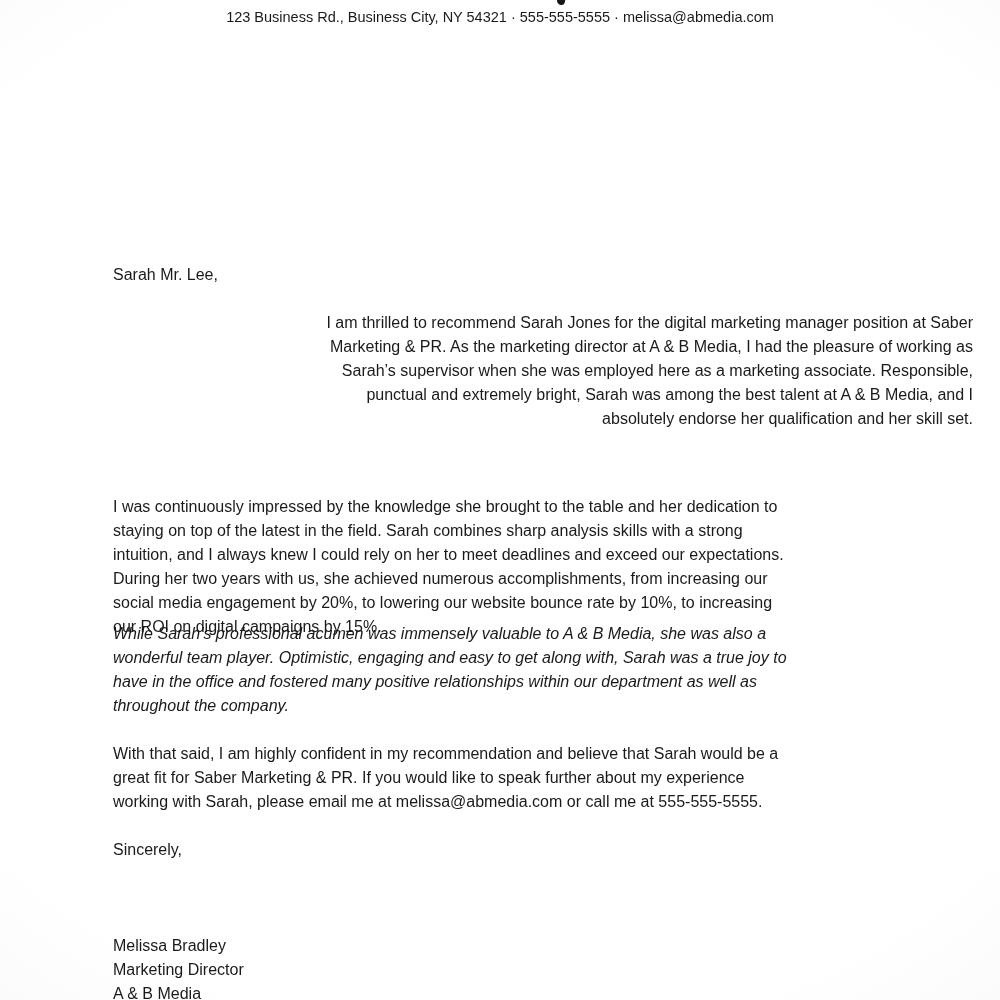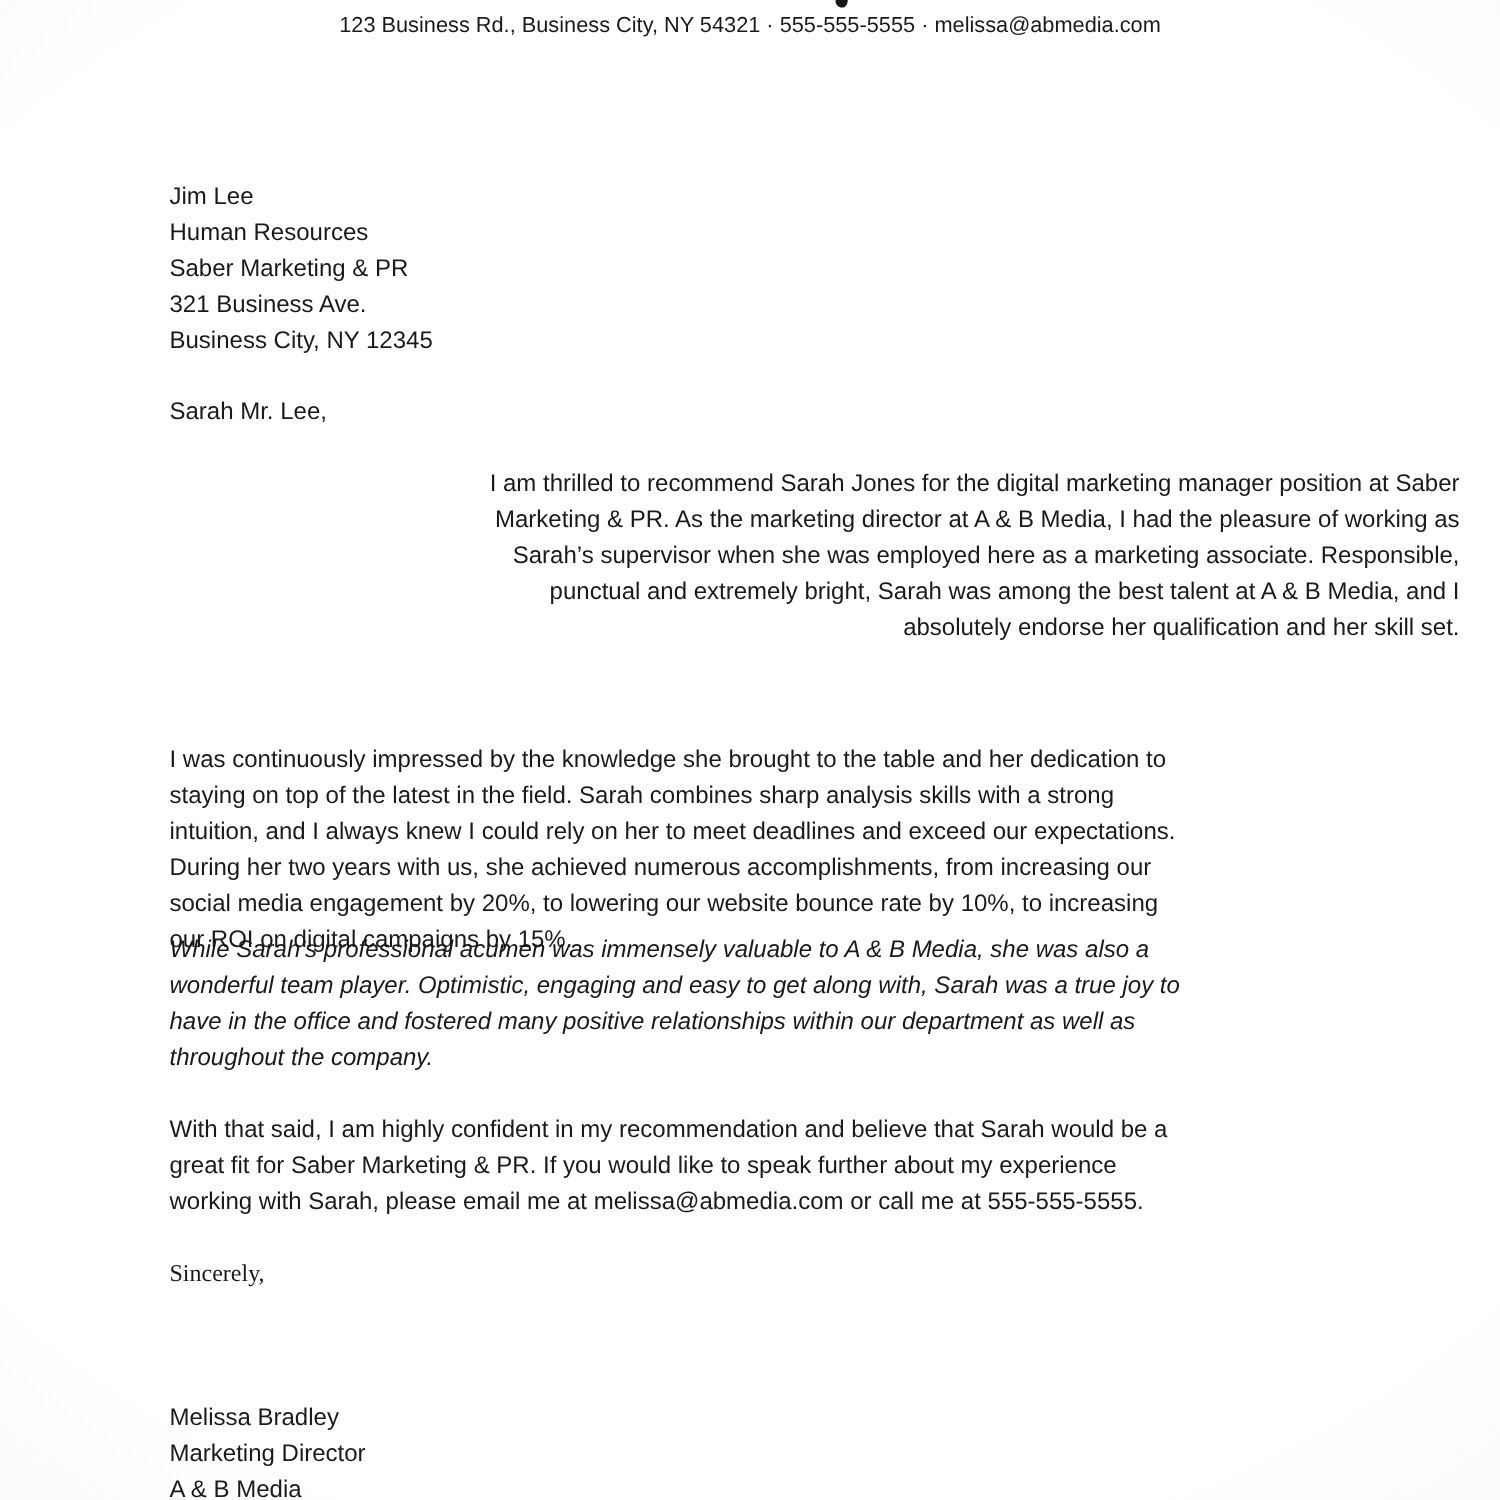--- a/index.html
+++ b/index.html
@@ -51,38 +51,33 @@
     white-space: pre-line;
     width: 860px;
   }
   .date        { top: 72px;  }
   .recipient   { top: 120px; }
   .salutation  { top: 263px; }
   .para-1      { top: 311px; text-align: right; }
   .para-2      { top: 455px; margin-top: 40px; }
   .para-3      { top: 622px; font-style: italic; }
   .para-4      { top: 742px; }
-  .closing     { top: 838px; font-family: Liberation Serif, serif; }
+  .closing     { top: 838px; }
   .signature   { top: 910px; }
 </style>
 </head>
 <body>
 
 <div class="page">
 
   <div class="cropped-fragment"></div>
 
   <div class="header-contact">123 Business Rd., Business City, NY 54321 · 555-555-5555 · melissa@abmedia.com</div>
 
 
-  <div class="block recipient">Jim Lee
-Human Resources
-Saber Marketing &amp; PR
-321 Business Ave.
-Business City, NY 12345</div>
 
   <div class="block salutation">Sarah Mr. Lee,</div>
 
   <div class="block para-1">I am thrilled to recommend Sarah Jones for the digital marketing manager position at Saber
 Marketing &amp; PR. As the marketing director at A &amp; B Media, I had the pleasure of working as
 Sarah’s supervisor when she was employed here as a marketing associate. Responsible,
 punctual and extremely bright, Sarah was among the best talent at A &amp; B Media, and I
 absolutely endorse her qualification and her skill set.</div>
 
   <div class="block para-2">I was continuously impressed by the knowledge she brought to the table and her dedication to

